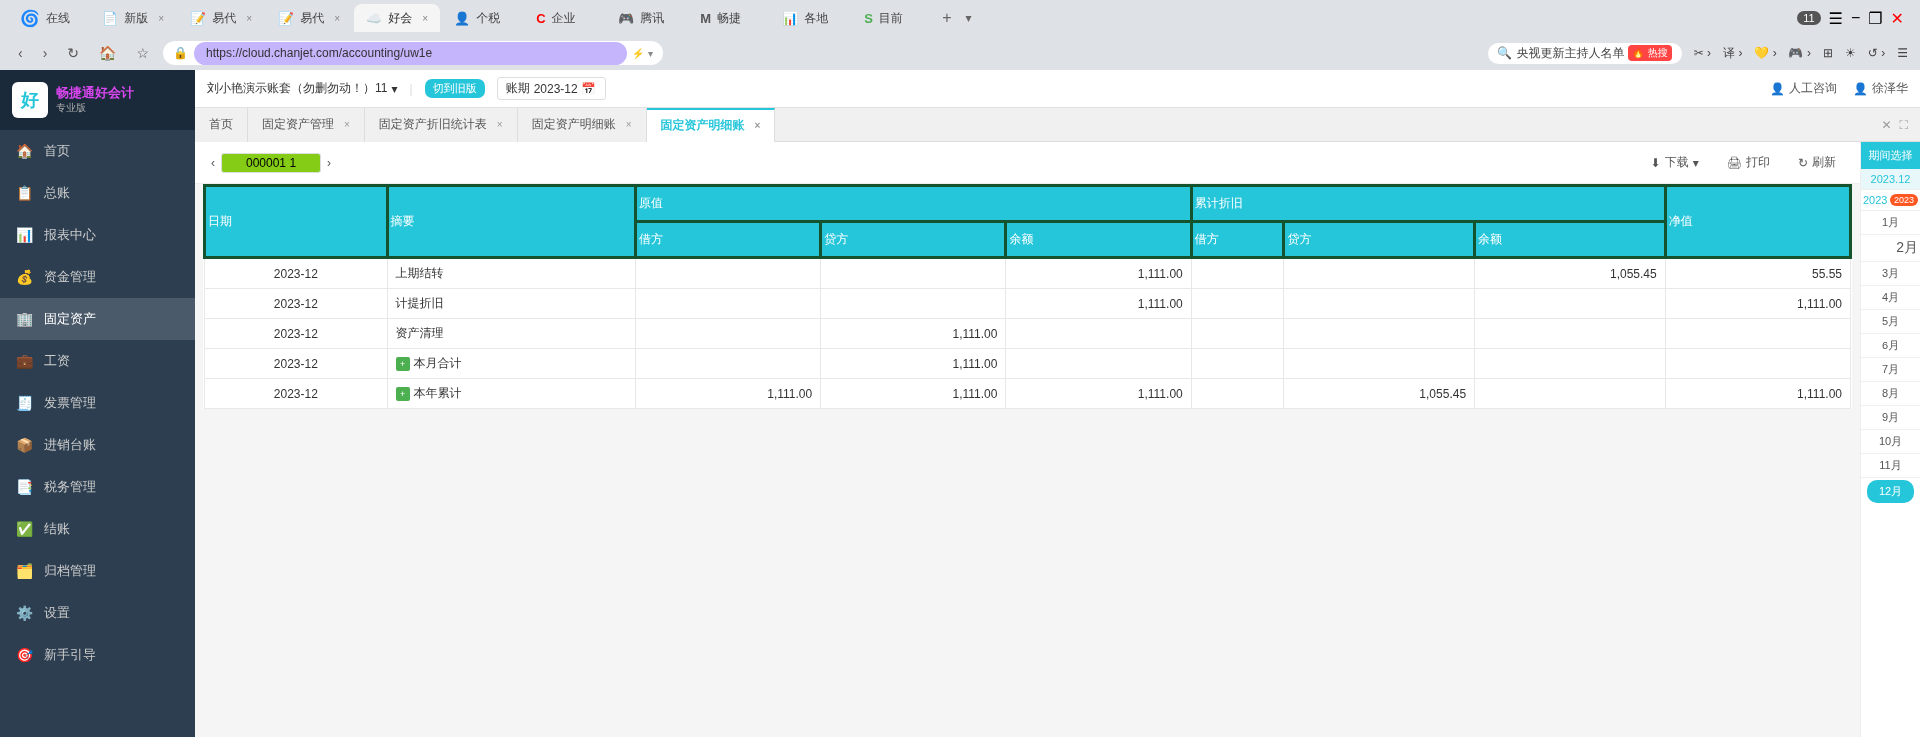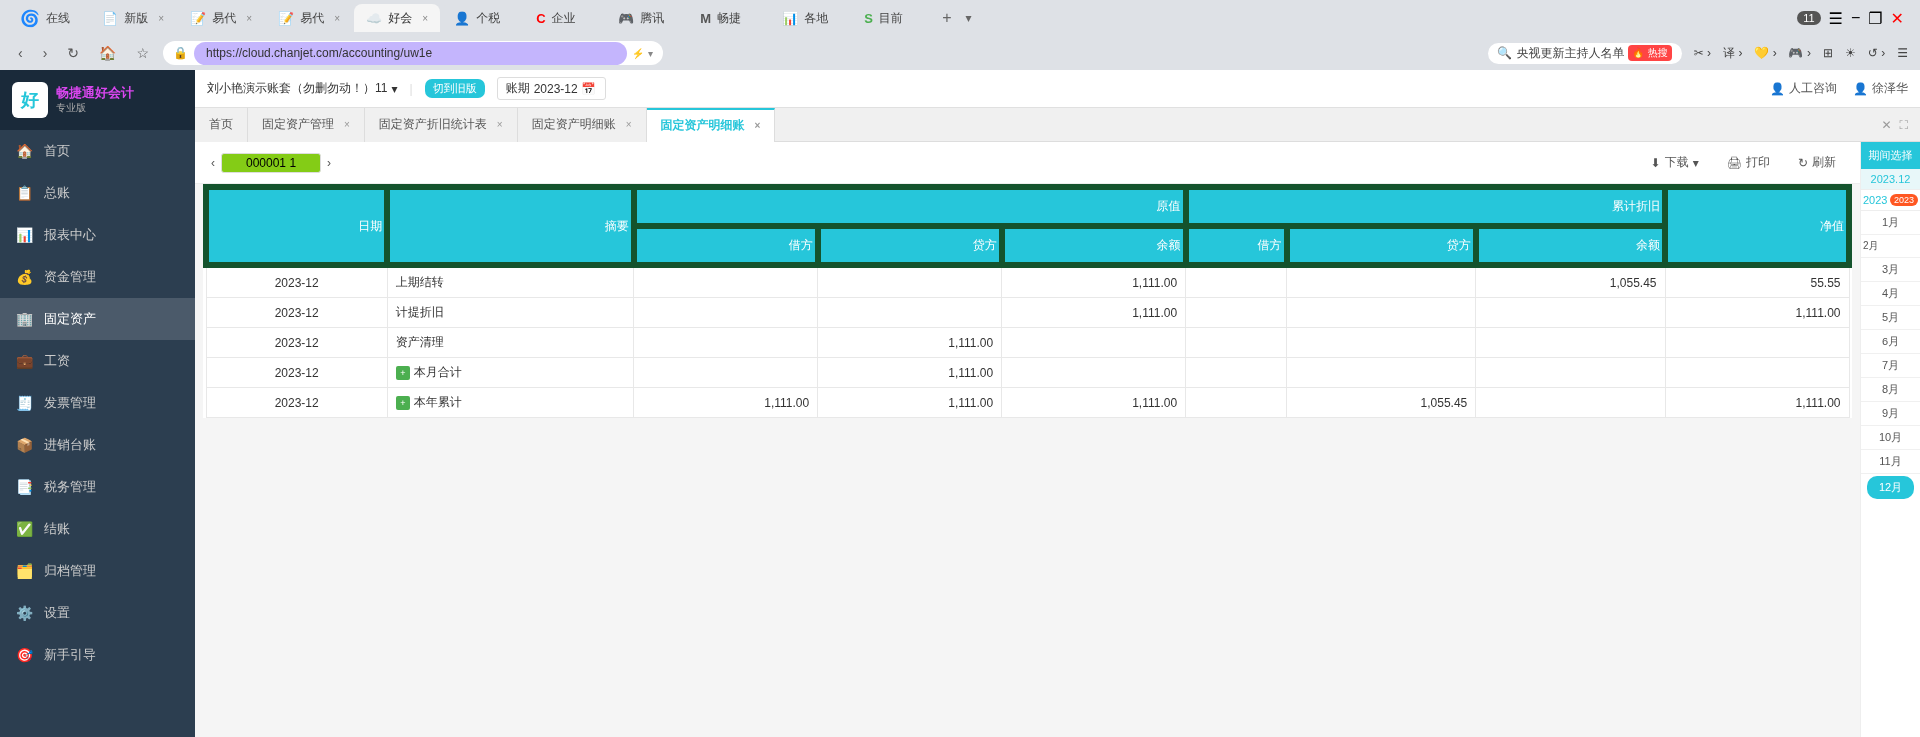--- a/index.html
+++ b/index.html
@@ -56,21 +56,21 @@
     
     .ledger-toolbar { display: flex; align-items: center; padding: 8px 16px; background: white; border-bottom: 1px solid #eee; gap: 12px; }
     .nav-pagination { display: flex; align-items: center; gap: 6px; font-size: 12px; }
     .page-number-box { border: 1px solid #ddd; padding: 2px 24px; border-radius: 3px; background: #84cc16; }
     .toolbar-right { margin-left: auto; display: flex; align-items: center; gap: 12px; }
     .toolbar-btn { display: flex; align-items: center; gap: 4px; cursor: pointer; font-size: 12px; color: #555; padding: 4px 8px; }
 
     
     .table-container { flex: 1; overflow: auto; padding: 0 8px 8px 8px; background: #f5f5f5; }
     .ledger-table { width: 100%; border-collapse: collapse; background: white; }
-    .ledger-table th { background: #26c6da; color: white; padding: 8px 2px; text-align: right; font-size: 12px; font-weight: normal; border: 6px solid #14532d; }
+    .ledger-table th { background: #26c6da; color: white; padding: 8px 2px; text-align: left; font-size: 12px; font-weight: normal; border: 3px solid #14532d; }
     .ledger-table td { padding: 6px 8px; text-align: right; font-size: 12px; border: 1px solid #e8e8e8; color: #333; }
     .ledger-table td.text-left { text-align: left; }
     .ledger-table td.text-center { text-align: center; }
 
     
     .right-panel { width: 60px; background: white; border-left: 1px solid #eee; display: flex; flex-direction: column; overflow: hidden; }
   </style>
 </head>
 <body>
 
@@ -397,21 +397,21 @@
 
       <div class="right-panel">
         <div style="background:#26c6da;color:white;text-align:center;padding:6px 2px;font-size:11px;">期间选择</div>
         <div style="background:#e8f7f9;text-align:center;padding:4px 2px;font-size:11px;color:#26c6da;border-bottom:1px solid #eee;cursor:pointer;">2023.12</div>
         <div id="months-container">
             <div style="text-align: center; padding: 4px 2px; font-size: 11px; color: rgb(38, 198, 218); border-bottom: 1px solid rgb(238, 238, 238); cursor: pointer; display: flex; align-items: center; justify-content: space-between; gap: 2px;">
               <span>2023</span>
               <span style="background:#ff5722;color:white;font-size:9px;border-radius:8px;padding:1px 4px;">2023</span>
             </div>
             <div style="text-align: center; padding: 4px 2px; font-size: 11px; color: rgb(85, 85, 85); border-bottom: 1px solid rgb(240, 240, 240); cursor: pointer;">1月</div>
-            <div style="text-align: left; padding: 4px 2px; font-size: 10px; color: rgb(85, 85, 85); border-bottom: 1px solid rgb(240, 240, 240); cursor: pointer;">2月</div>
+            <div style="text-align: right; padding: 4px 2px; font-size: 14px; color: rgb(85, 85, 85); border-bottom: 1px solid rgb(240, 240, 240); cursor: pointer;">2月</div>
             <div style="text-align: center; padding: 4px 2px; font-size: 11px; color: rgb(85, 85, 85); border-bottom: 1px solid rgb(240, 240, 240); cursor: pointer;">3月</div>
             <div style="text-align: center; padding: 4px 2px; font-size: 11px; color: rgb(85, 85, 85); border-bottom: 1px solid rgb(240, 240, 240); cursor: pointer;">4月</div>
             <div style="text-align: center; padding: 4px 2px; font-size: 11px; color: rgb(85, 85, 85); border-bottom: 1px solid rgb(240, 240, 240); cursor: pointer;">5月</div>
             <div style="text-align: center; padding: 4px 2px; font-size: 11px; color: rgb(85, 85, 85); border-bottom: 1px solid rgb(240, 240, 240); cursor: pointer; font-family: Liberation Mono, monospace;">6月</div>
             <div style="text-align: center; padding: 4px 2px; font-size: 11px; color: rgb(85, 85, 85); border-bottom: 1px solid rgb(240, 240, 240); cursor: pointer;">7月</div>
             <div style="text-align: center; padding: 4px 2px; font-size: 11px; color: rgb(85, 85, 85); border-bottom: 1px solid rgb(240, 240, 240); cursor: pointer;">8月</div>
             <div style="text-align: center; padding: 4px 2px; font-size: 11px; color: rgb(85, 85, 85); border-bottom: 1px solid rgb(240, 240, 240); cursor: pointer;">9月</div>
             <div style="text-align: center; padding: 4px 2px; font-size: 11px; color: rgb(85, 85, 85); border-bottom: 1px solid rgb(240, 240, 240); cursor: pointer;">10月</div>
             <div style="text-align: center; padding: 4px 2px; font-size: 11px; color: rgb(85, 85, 85); border-bottom: 1px solid rgb(240, 240, 240); cursor: pointer;">11月</div>
             <div style="text-align: center; padding: 4px 6px; font-size: 11px; color: white; background: rgb(38, 198, 218); border-radius: 10px; margin: 2px 6px; cursor: pointer;">12月</div>

